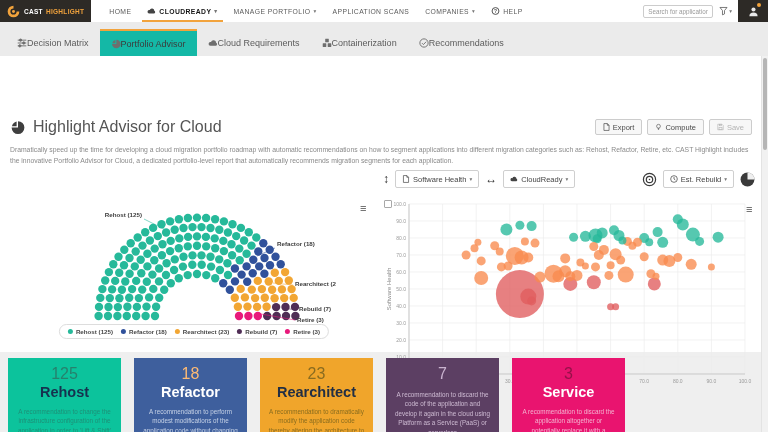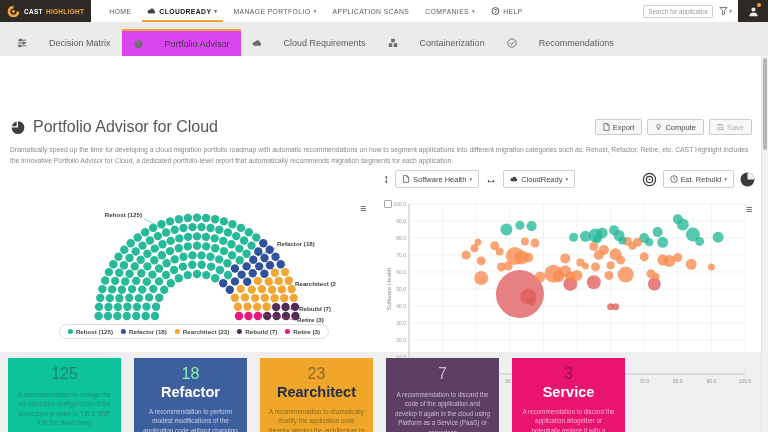--- a/index.html
+++ b/index.html
@@ -28,24 +28,24 @@
   .search-input::placeholder { color:#9a9a9a; }
   .filter-wrap { display:flex; align-items:center; gap:1px; color:#555; }
   .user-box { position:relative; width:30px; height:22px; background:#2d2a26;
     display:flex; align-items:center; justify-content:center; color:#e8e8e8; }
   .user-dot { position:absolute; top:3px; right:7px; width:4px; height:4px;
     border-radius:50%; background:#f2a33c; }
 
   
   .tabbar { position:absolute; top:22px; left:0; right:0; height:34px; background:#ebebeb;
     display:flex; align-items:flex-end; padding-left:6px; z-index:10; }
-  .tab { display:flex; align-items:center; gap:22px; height:27px; padding:0 11px;
+  .tab { display:flex; align-items:center; gap:0; height:27px; padding:0 11px;
     font-size:9px; color:#5c5c5c; cursor:pointer; white-space:nowrap; }
   .tab .icon { color:#6e6e6e; font-size:10px; }
-  .tab.active { background:#d946ef; border-top:2px solid #f2a33c; color:#3c3c3c; }
+  .tab.active { background:#14b8a6; border-top:2px solid #f2a33c; color:#3c3c3c; }
 
   
   .content { position:absolute; top:56px; left:0; right:0; height:296px; background:#ffffff; }
   .title-row { position:absolute; top:62px; left:10px; right:16px; display:flex; align-items:center; }
   .title-icon { width:15px; height:15px; display:inline-flex; color:#3f3f3f; }
   h1.page-title { font-size:16px; font-weight:400; color:#555555; margin-left:8px; }
   .actions { margin-left:auto; display:flex; gap:5px; }
   .btn { display:flex; align-items:center; gap:3px; height:16px; padding:0 7px;
     background:#f7f7f7; border:1px solid #cccccc; border-radius:2px; font-size:7.5px;
     color:#4a4a4a; cursor:pointer; }
@@ -221,21 +221,21 @@
     </div>
 
   <main class="content">
     <div class="title-row">
       <span class="title-icon">
           <svg viewBox="0 0 15 15" fill="currentColor">
             <path d="M8,1.2 A6.4,6.4 0 1 1 1.6,7.6 L8,7.6 Z"></path>
             <path d="M6.6,6.2 L6.6,1.5 A6.4,6.4 0 0 0 1.9,6.2 Z"></path>
           </svg>
         </span>
-      <h1 class="page-title">Portfolio Advisor for Cloud</h1>
+      <h1 class="page-title">Highlight Advisor for Cloud</h1>
       <div class="actions">
         <button class="btn">
           <span class="icon">
               <svg viewBox="0 0 12 14" fill="none" stroke="currentColor" stroke-width="1.2">
                 <path d="M1.5,1 H7.5 L10.5,4 V13 H1.5 Z"></path>
                 <path d="M7.5,1 V4 H10.5"></path>
               </svg>
             </span>
           <span>Export</span>
         </button>
@@ -644,24 +644,25 @@
         <circle cx="273.0" cy="80.3" r="3.5" fill="#f88a4e" fill-opacity="0.78"></circle>
         <circle cx="328.4" cy="70.9" r="3.5" fill="#f88a4e" fill-opacity="0.78"></circle>
         <circle cx="227.6" cy="110.8" r="3.5" fill="#e05c5e" fill-opacity="0.78"></circle>
         <circle cx="232.6" cy="110.8" r="3.5" fill="#e05c5e" fill-opacity="0.78"></circle>
       </svg>
   </main>
 
   <div class="cards" id="cards">
       <div class="card" style="background: rgb(12, 195, 156);">
         <div class="card-value" style="color: rgb(38, 130, 109);">125</div>
+        <div class="card-title" style="color: rgb(22, 50, 79);">Rehost</div>
         <div class="card-desc" style="color: rgb(29, 144, 119);">A recommendation to change the infrastructure configuration of the application in order to 'Lift &amp; Shift' it to the cloud using</div>
       </div>
       <div class="card" style="background: rgb(62, 95, 157);">
-        <div class="card-value" style="color: #86efac;">18</div>
+        <div class="card-value" style="color: #fdba74;">18</div>
         <div class="card-title" style="color: rgb(255, 255, 255);">Refactor</div>
         <div class="card-desc" style="color: rgb(198, 210, 230);">A recommendation to perform modest modifications of the application code without changing the architecture or functionality so</div>
       </div>
       <div class="card" style="background: rgb(240, 165, 43);">
         <div class="card-value" style="color: rgb(138, 108, 32);">23</div>
         <div class="card-title" style="color: rgb(34, 47, 68);">Rearchitect</div>
         <div class="card-desc" style="color: rgb(138, 109, 30);">A recommendation to dramatically modify the application code thereby altering the architecture to improve the health of the</div>
       </div>
       <div class="card" style="background: rgb(92, 63, 99);">
         <div class="card-value" style="color: rgb(201, 179, 207);">7</div>

